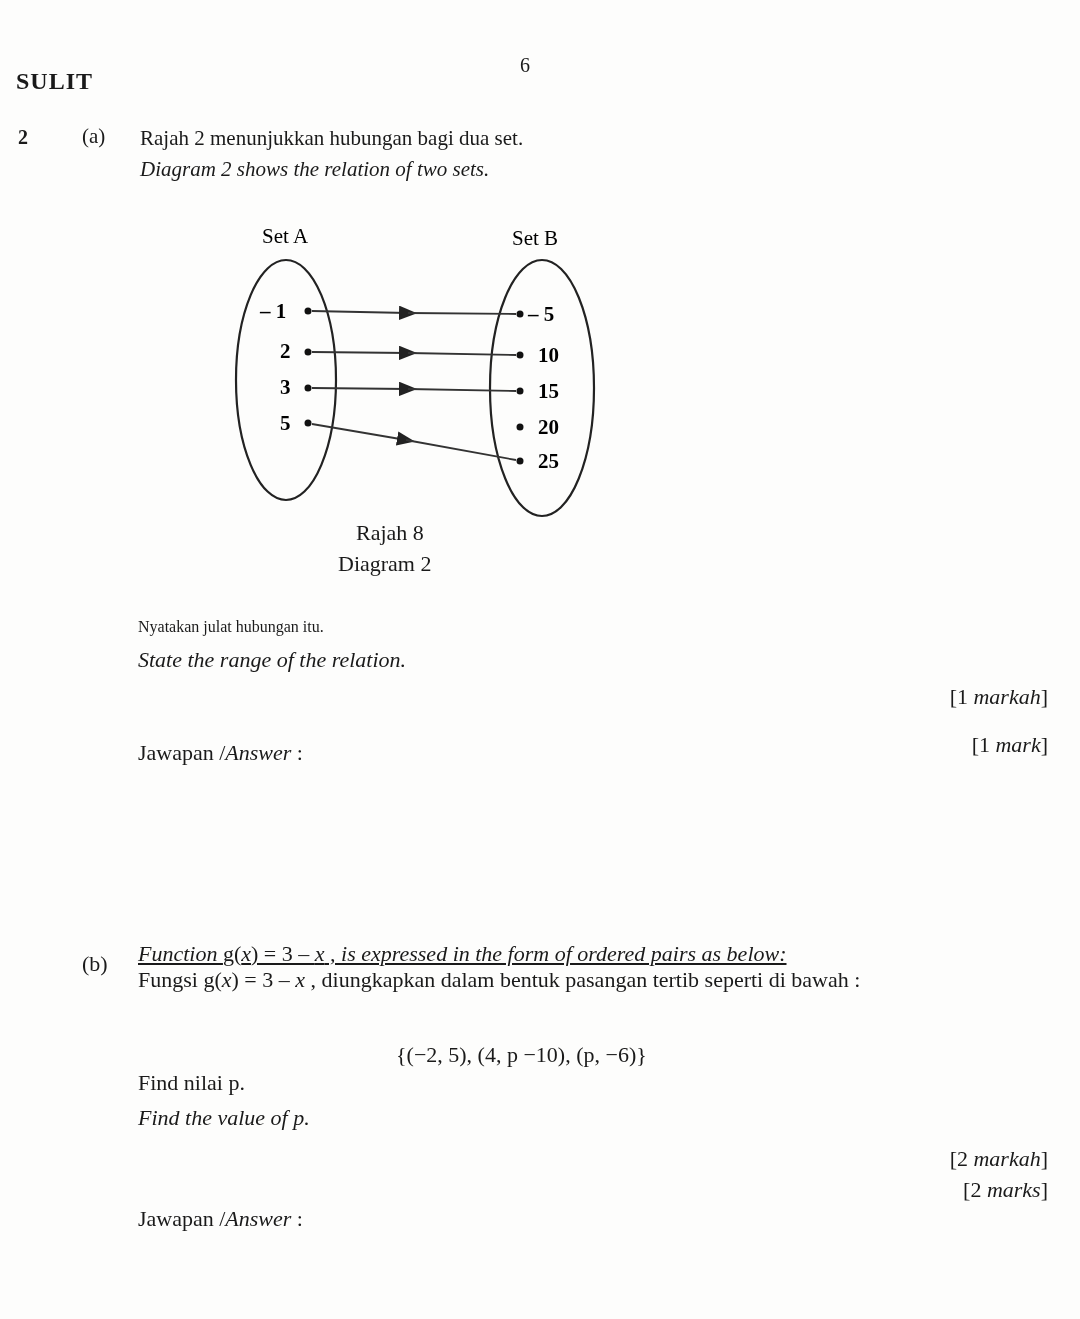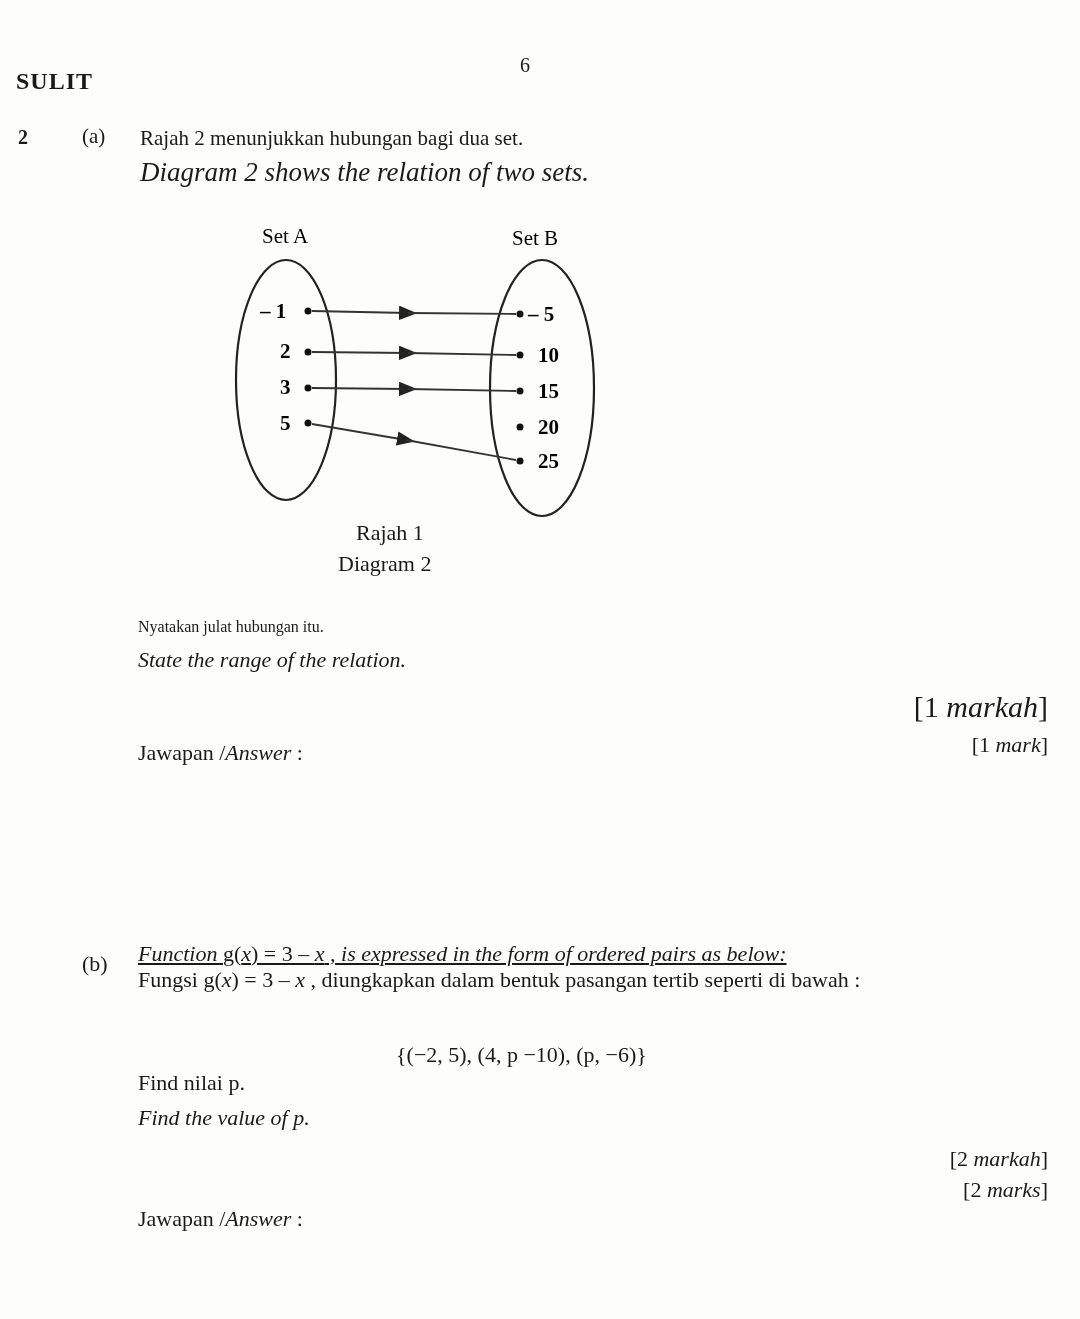--- a/index.html
+++ b/index.html
@@ -7,27 +7,27 @@
     width: 1080px; height: 1319px; position: relative; overflow: hidden;
     background: #fdfdfc; color: #1a1a1a;
     font-family: "Liberation Serif", "DejaVu Serif", serif;
   }
   .abs { position: absolute; white-space: nowrap; }
   .page-num { left: 520px; top: 54px; font-size: 20px; }
   .sulit { left: 16px; top: 68px; font-size: 24px; font-weight: bold; letter-spacing: 1px; }
   .qnum { left: 18px; top: 126px; font-size: 20px; font-weight: bold; }
   .part-a { left: 82px; top: 124px; font-size: 21px; }
   .intro-ms { left: 140px; top: 126px; font-size: 21px; }
-  .intro-en { left: 140px; top: 157px; font-size: 27px; font-style: italic; }
+  .intro-en { left: 140px; top: 157px; font-size: 21px; font-style: italic; }
   .diagram { position: absolute; left: 230px; top: 210px; width: 380px; height: 310px; }
   .caption-ms { left: 356px; top: 520px; font-size: 22px; }
   .caption-en { left: 338px; top: 551px; font-size: 22px; }
   .task-ms { left: 138px; top: 618px; font-size: 16px; }
   .task-en { left: 138px; top: 647px; font-size: 22px; font-style: italic; }
-  .mark-ms { right: 32px; top: 684px; font-size: 30px; margin-top: 6px; }
+  .mark-ms { right: 32px; top: 684px; font-size: 22px; }
   .mark-en { right: 32px; top: 716px; font-size: 22px; margin-top: 16px; }
   .answer { left: 138px; top: 740px; font-size: 22px; }
   .part-b { left: 82px; top: 951px; font-size: 22px; }
   .b-ms { left: 138px; top: 951px; font-size: 22px; margin-top: 16px; }
   .b-en { left: 138px; top: 941px; font-size: 22px; font-style: italic; text-decoration: underline; }
   .pairs { left: 396px; top: 1042px; font-size: 22px; }
   .find-ms { left: 138px; top: 1070px; font-size: 22px; }
   .find-en { left: 138px; top: 1105px; font-size: 22px; font-style: italic; text-align: center; }
   .mark2-ms { right: 32px; top: 1146px; font-size: 22px; }
   .mark2-en { right: 32px; top: 1177px; font-size: 22px; }
@@ -87,21 +87,21 @@
       <line x1="82" y1="142" x2="178" y2="143" marker-end="url(#arr)"></line>
       <line x1="178" y1="143" x2="286" y2="145"></line>
       <line x1="82" y1="178" x2="178" y2="179" marker-end="url(#arr)"></line>
       <line x1="178" y1="179" x2="286" y2="181"></line>
       <line x1="82" y1="214" x2="176" y2="230" marker-end="url(#arr)"></line>
       <line x1="176" y1="230" x2="286" y2="250"></line>
     </g>
   </svg>
 </div>
 
-<div class="abs caption-ms">Rajah 1</div>
+<div class="abs caption-ms">Rajah 8</div>
 <div class="abs caption-en">Diagram 2</div>
 
 <div class="abs task-ms">Nyatakan julat hubungan itu.</div>
 <div class="abs task-en">State the range of the relation.</div>
 
 <div class="abs mark-ms"><span>[1 </span><span class="it">markah</span><span>]</span></div>
 <div class="abs mark-en"><span>[1 </span><span class="it">mark</span><span>]</span></div>
 
 <div class="abs answer"><span>Jawapan /</span><span class="it">Answer</span><span> :</span></div>
 

